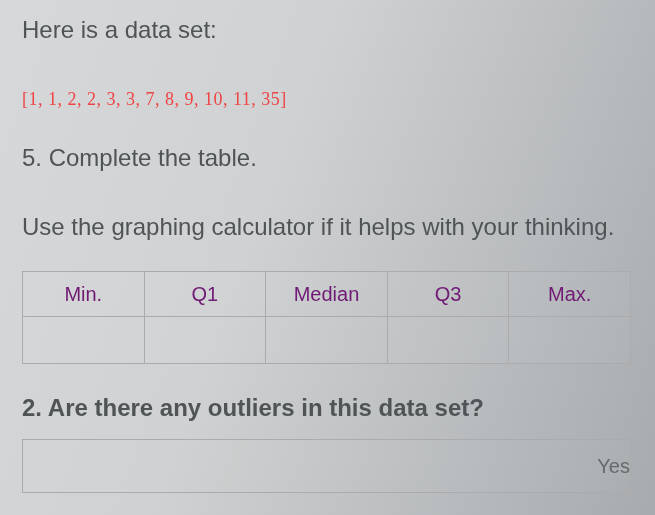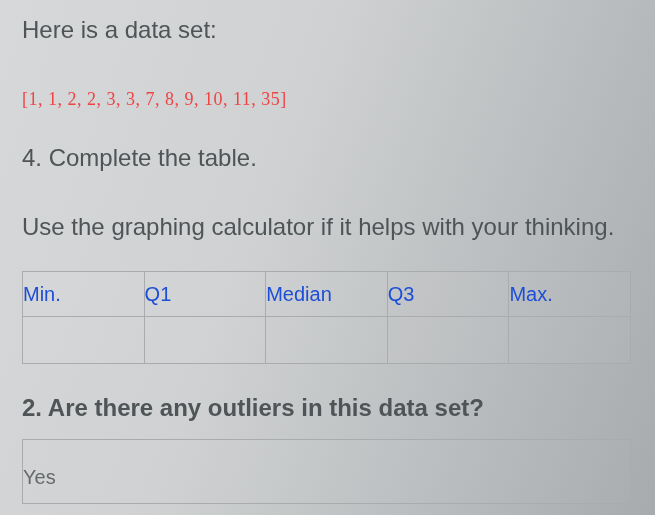--- a/index.html
+++ b/index.html
@@ -40,24 +40,24 @@
     line-height: 1.35;
   }
   .table {
     margin-top: 28px;
     border-collapse: collapse;
     width: 100%;
     table-layout: fixed;
   }
   .table td, .table th {
     border: 1px solid #a9abac;
-    text-align: left;
+    text-align: center;
     font-size: 20px;
     font-weight: normal;
-    color: #1d4ed8;
+    color: #701a75;
     height: 44px;
     background: rgba(255,255,255,0.03);
     padding: 0;
   }
   .table .answer-cell {
     height: 46px;
   }
   .q2-title {
     font-size: 24px;
     margin-top: 28px;
@@ -66,37 +66,37 @@
   }
   .choices {
     margin-top: 14px;
     display: flex;
     gap: 18px;
     width: 100%;
   }
   .choice {
     flex: 1;
     border: 1px solid #a9abac;
-    text-align: left;
+    text-align: right;
     font-size: 20px;
     color: #666a6c;
-    padding: 26px 0 14px 0;
+    padding: 15px 0 14px 0;
     box-sizing: border-box;
     cursor: pointer;
     background: rgba(255,255,255,0.02);
   }
 </style>
 </head>
 <body>
 
 <div class="intro">Here is a data set:</div>
 
 <div class="dataset">[1, 1, 2, 2, 3, 3, 7, 8, 9, 10, 11, 35]</div>
 
-<div class="q1-title">4. Complete the table.</div>
+<div class="q1-title">5. Complete the table.</div>
 
 <div class="hint">Use the graphing calculator if it helps with your thinking.</div>
 
 <table class="table">
   <tbody>
       <tr>
     <th>Min.</th>
     <th>Q1</th>
     <th>Median</th>
     <th>Q3</th>

